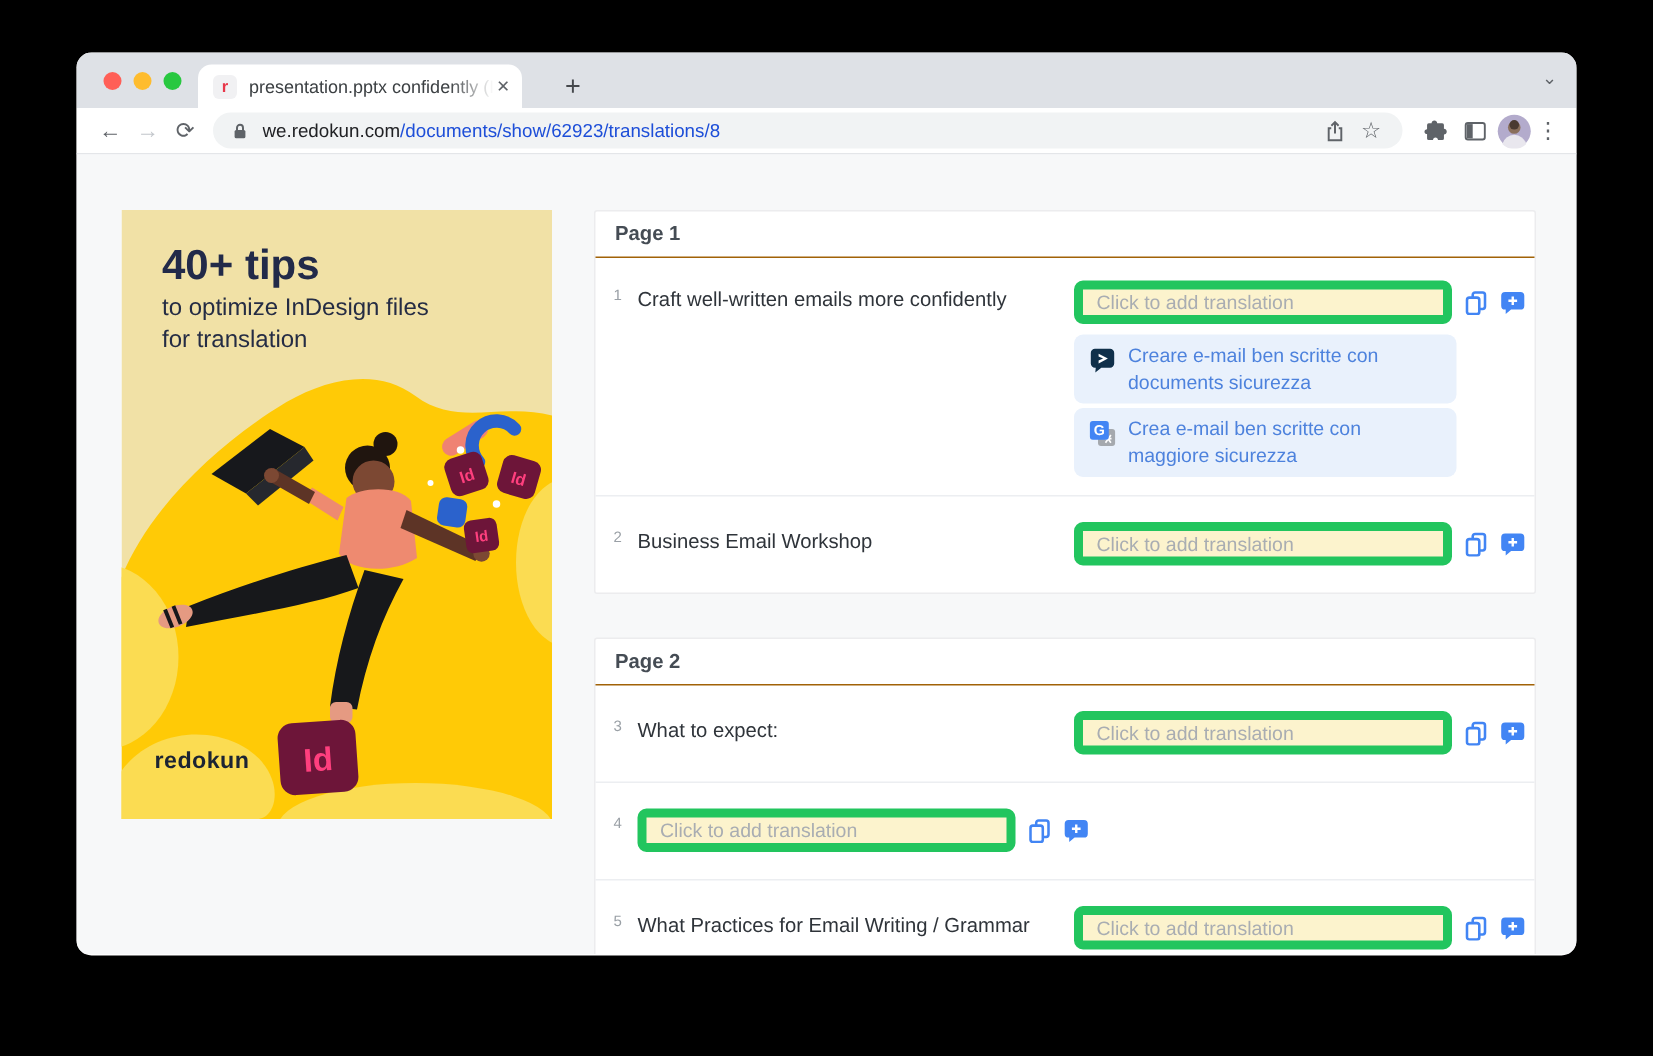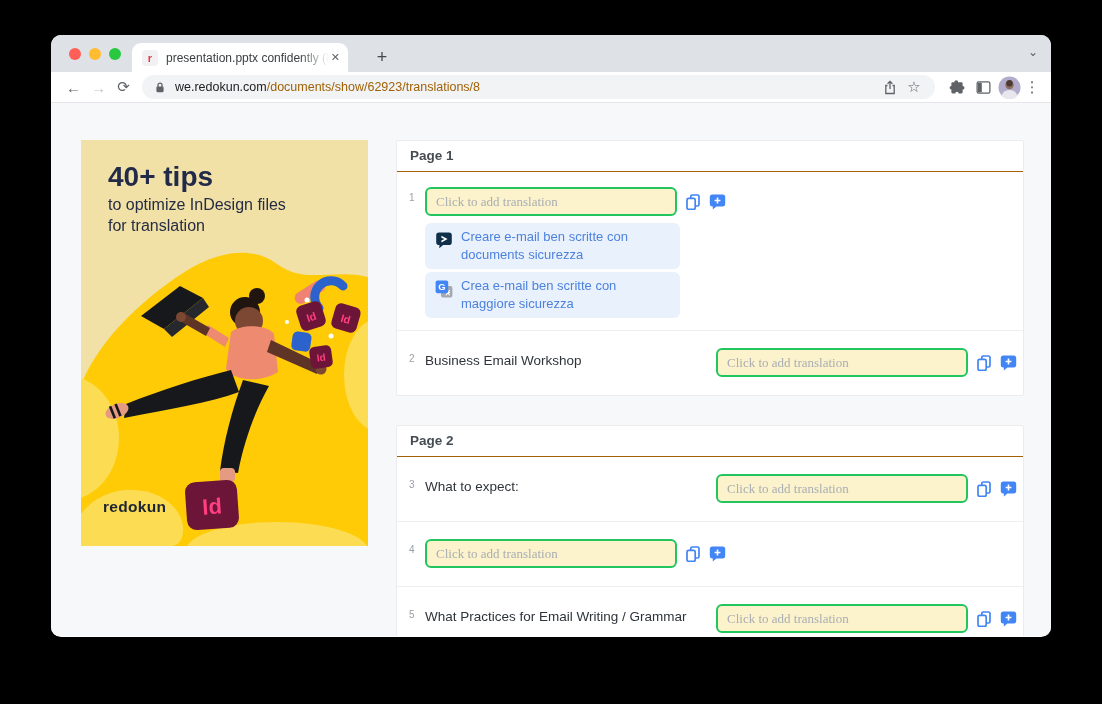--- a/index.html
+++ b/index.html
@@ -29,21 +29,21 @@
 
   
   .toolbar { height:31px; background:#fff; display:flex; align-items:center;
     padding:0 9px 0 10px; border-bottom:1px solid #e4e6e9; }
   .nav-ic { width:25px; text-align:center; font-size:15px; color:#5f6368; flex:none; }
   .nav-ic.disabled { color:#c3c7cc; }
   .urlbar { flex:1; height:24px; background:#f1f3f4; border-radius:12px; display:flex;
     align-items:center; padding:0 9px 0 11px; margin:0 9px 0 6px; min-width:0; }
   .url-text { font-size:12.5px; white-space:nowrap; overflow:hidden; margin-left:8px; flex:1; }
   .url-host { color:#202124; }
-  .url-path { color:#a16207; }
+  .url-path { color:#1d4ed8; }
   .pill-ic { flex:none; display:flex; align-items:center; justify-content:center; width:24px; }
   .star { font-size:15px; color:#5f6368; }
   .tb-ic { width:26px; height:26px; flex:none; display:flex; align-items:center; justify-content:center; }
   .kebab { font-size:15px; color:#5f6368; letter-spacing:0; width:20px; text-align:center; }
 
   
   .content { height:533px; background:#f7f8f9; display:flex; gap:28px;
     padding:37px 27px 0 30px; overflow:hidden; }
   .thumb { width:287px; height:406px; flex:none; }
   .thumb svg { display:block; }
@@ -52,23 +52,23 @@
   .card + .card { margin-top:29px; }
   .card-header { font-size:13.5px; font-weight:bold; color:#454c54;
     padding:7px 13px 8px; border-bottom:1px solid #a16207; }
   .seg-row { display:flex; padding:17px 6px 18px 12px; }
   .seg-row.has-sugg { padding:15px 6px 12px 12px; }
   .seg-row + .seg-row { border-top:1px solid #eceef1; }
   .seg-num { width:16px; font-size:10px; color:#9aa0a6; padding-top:5px; flex:none; }
   .seg-source { flex:1; font-size:13.5px; color:#2f343a; line-height:19px; padding:3px 14px 0 0; }
   .seg-right { width:301px; flex:none; }
   .input-line { display:flex; align-items:center; }
-  .t-input { width:255px; height:29px; background:#fcf3cd; border:2px solid #22c55e;
+  .t-input { width:255px; height:29px; background:#fcf3cd; border:6px solid #22c55e;
     border-radius:6px; font-size:13px; color:#000000; padding:0 9px; outline:none;
-    font-family:Liberation Serif, serif; }
+    font-family:Liberation Sans, sans-serif; }
   .t-input::placeholder { color:#a9adb2; }
   .icon-btn { margin-left:8px; display:flex; flex:none; }
   .sugg { width:255px; background:#e9f1fc; border-radius:6px; padding:5px 8px 6px;
     display:flex; margin-top:7px; }
   .sugg + .sugg { margin-top:3px; }
   .sugg-icon { width:18px; height:18px; flex:none; margin:3px 8px 0 2px; }
   .sugg-text { font-size:13px; line-height:17.5px; color:#4d82dd; }
 </style>
 </head>
 <body>
@@ -216,20 +216,21 @@
         </svg>
       </div>
 
       <div class="main">
 
         <section class="card">
           <div class="card-header">Page 1</div>
 
           <div class="seg-row has-sugg">
             <span class="seg-num">1</span>
+            <div class="seg-source">Craft well-written emails more confidently</div>
             <div class="seg-right">
               <div class="input-line">
                 <input class="t-input" autofocus="" placeholder="Click to add translation" style="">
                 <span class="icon-btn">
                   <svg width="16" height="17" viewBox="0 0 16 17">
                     <rect x="5.8" y="2" width="8.2" height="11" rx="1.6" fill="none" stroke="#4285f4" stroke-width="1.7"></rect>
                     <rect x="2" y="5.4" width="8.2" height="11" rx="1.6" fill="#fff" stroke="#4285f4" stroke-width="1.7"></rect>
                   </svg>
                 </span>
                 <span class="icon-btn">

